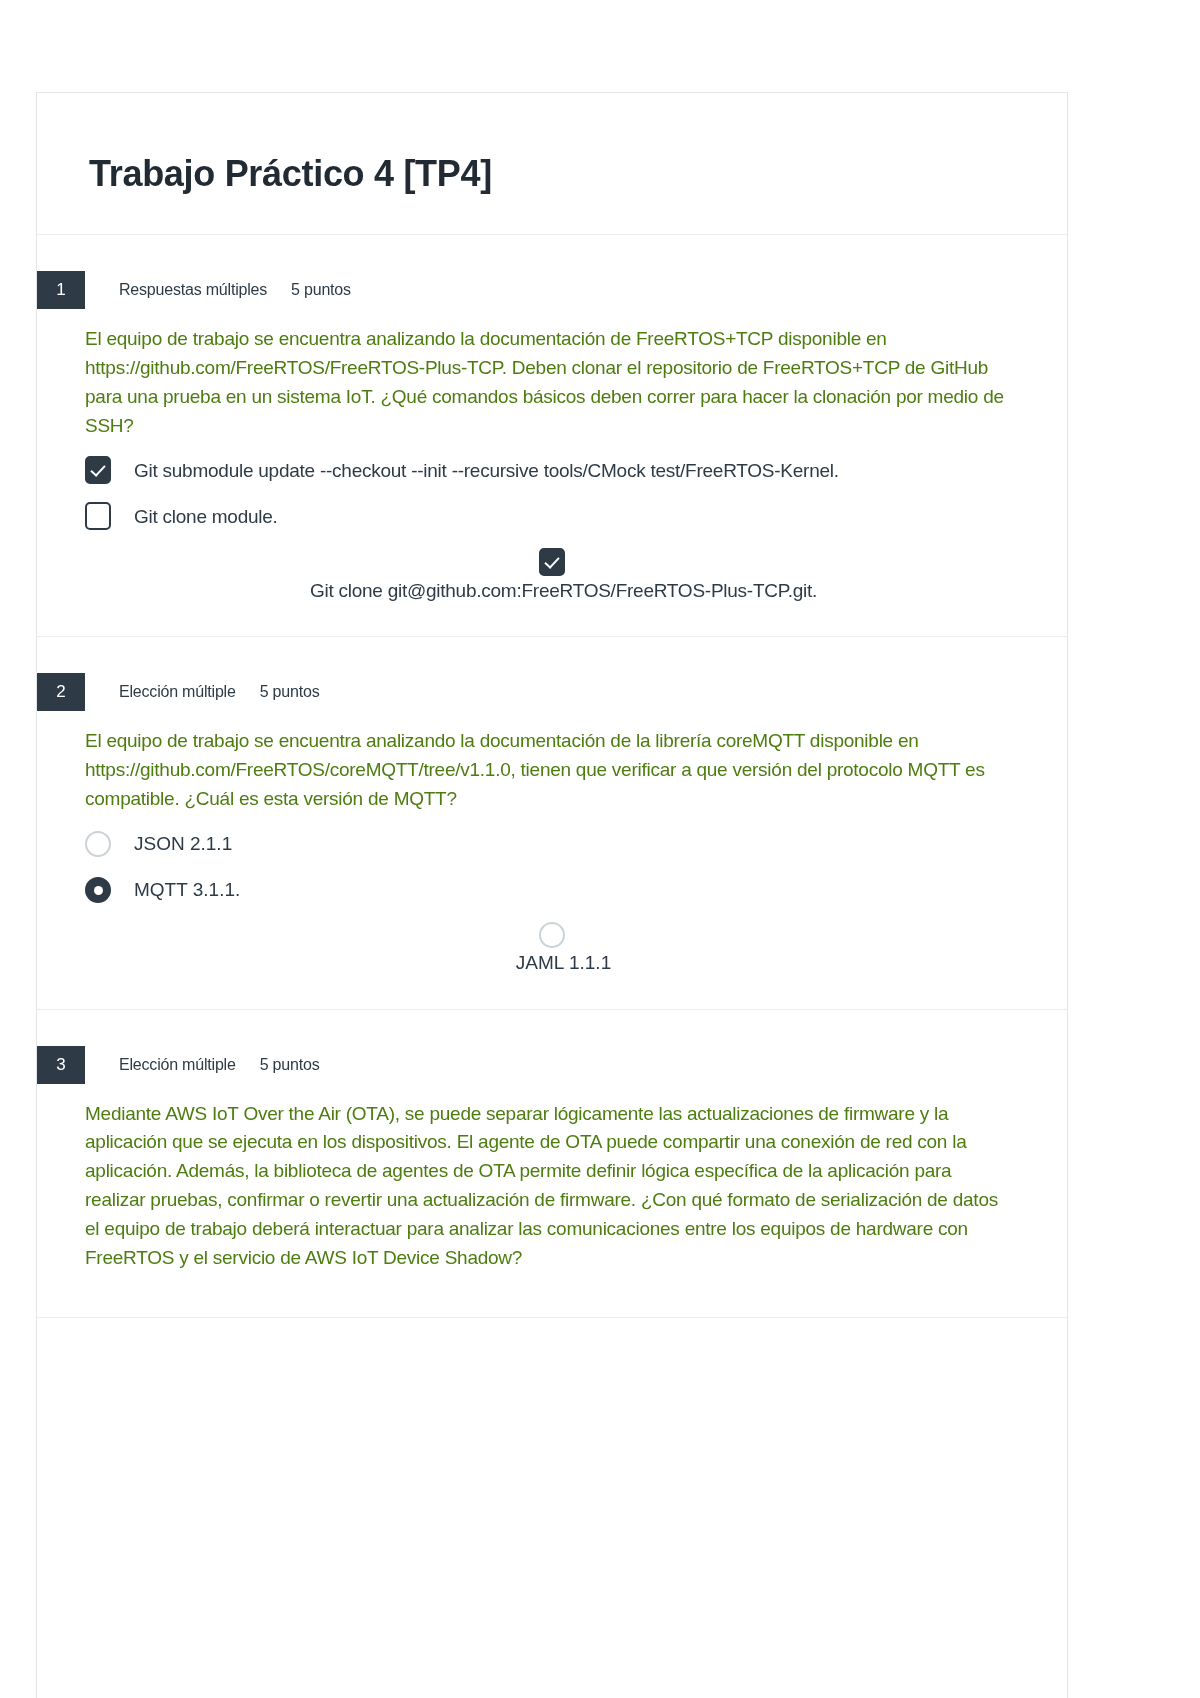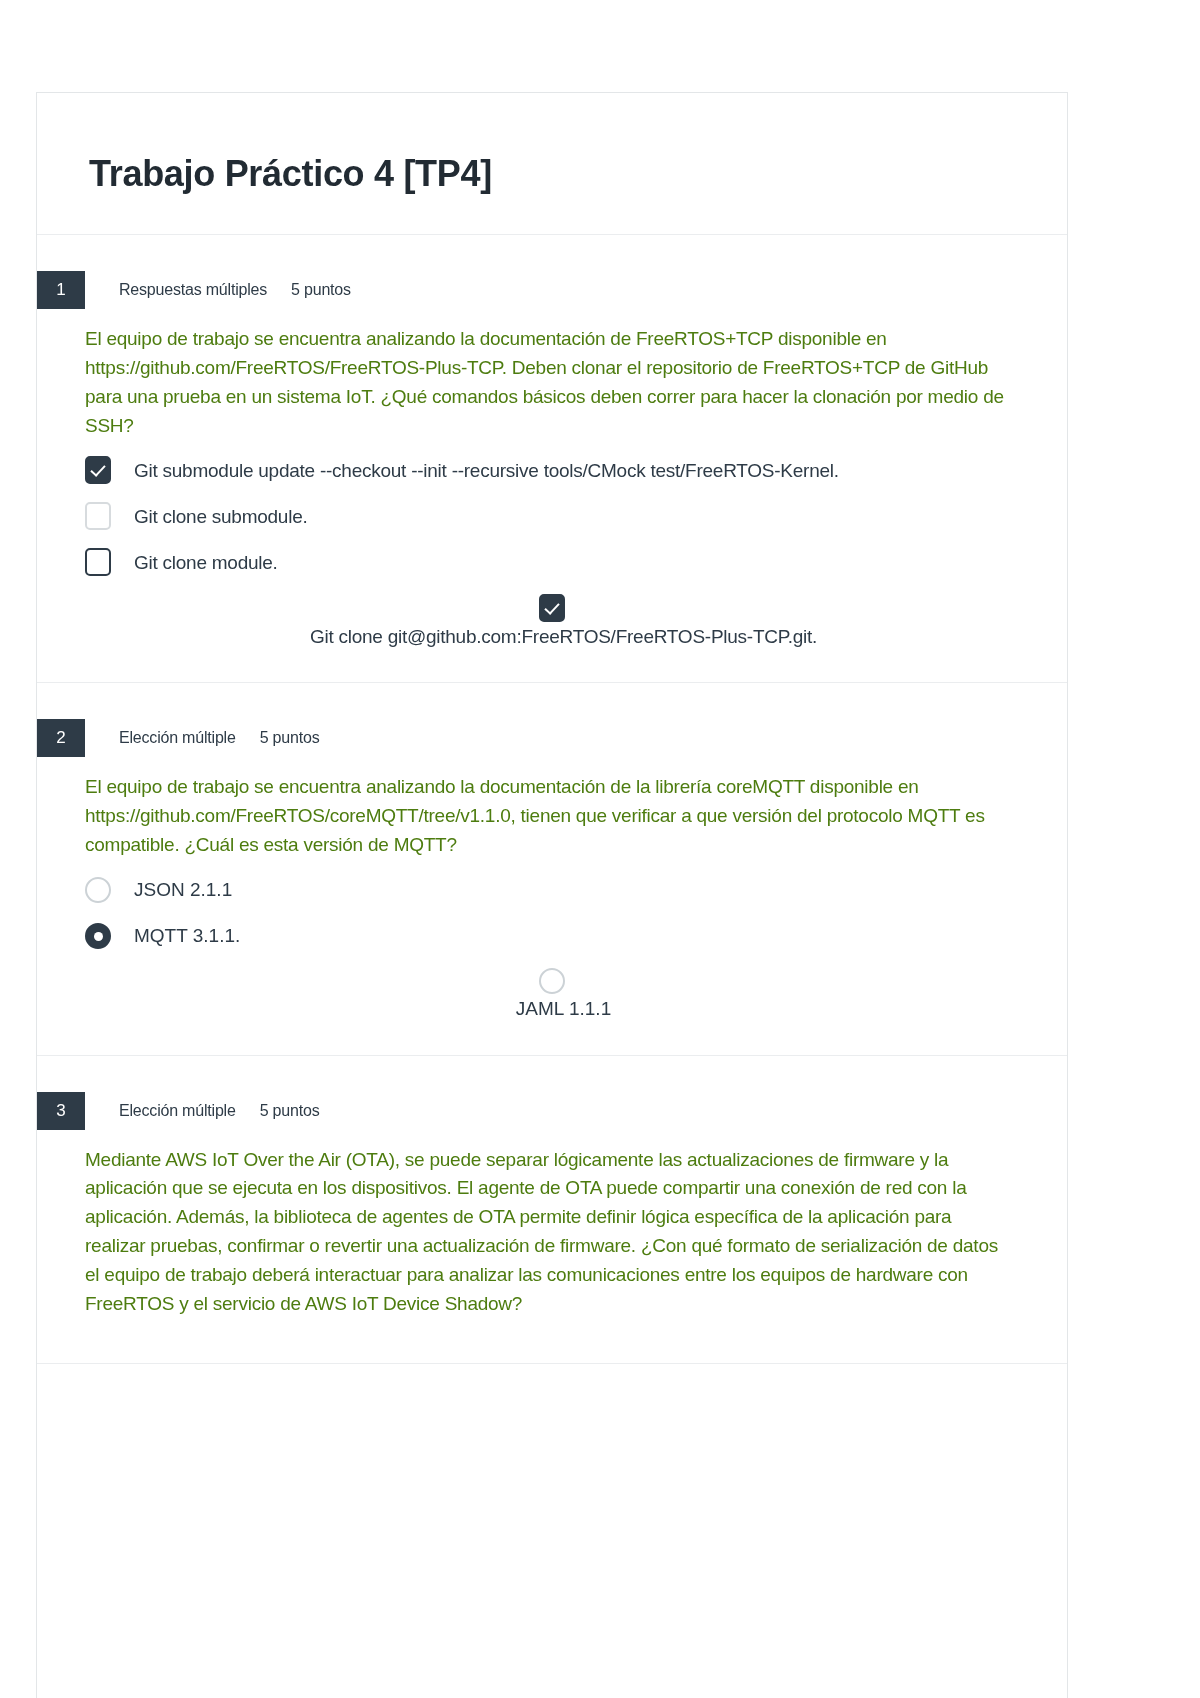--- a/index.html
+++ b/index.html
@@ -210,24 +210,20 @@
         <div class="q-type">Respuestas múltiples</div>
         <div class="q-points">5 puntos</div>
       </div>
       <p class="q-text">El equipo de trabajo se encuentra analizando la documentación de FreeRTOS+TCP disponible en https://github.com/FreeRTOS/FreeRTOS-Plus-TCP. Deben clonar el repositorio de FreeRTOS+TCP de GitHub para una prueba en un sistema IoT. ¿Qué comandos básicos deben correr para hacer la clonación por medio de SSH?</p>
       <ul class="options">
         <li class="option">
           <span class="cb checked"></span>
           <span class="opt-label">Git submodule update --checkout --init --recursive tools/CMock test/FreeRTOS-Kernel.</span>
         </li>
         <li class="option">
-          <span class="cb unchecked-light"></span>
-          <span class="opt-label">Git clone submodule.</span>
-        </li>
-        <li class="option">
           <span class="cb unchecked-dark"></span>
           <span class="opt-label">Git clone module.</span>
         </li>
         <li class="option">
           <span class="cb checked"></span>
           <span class="opt-label">Git clone git@github.com:FreeRTOS/FreeRTOS-Plus-TCP.git.</span>
         </li>
       </ul>
     </div>
 

